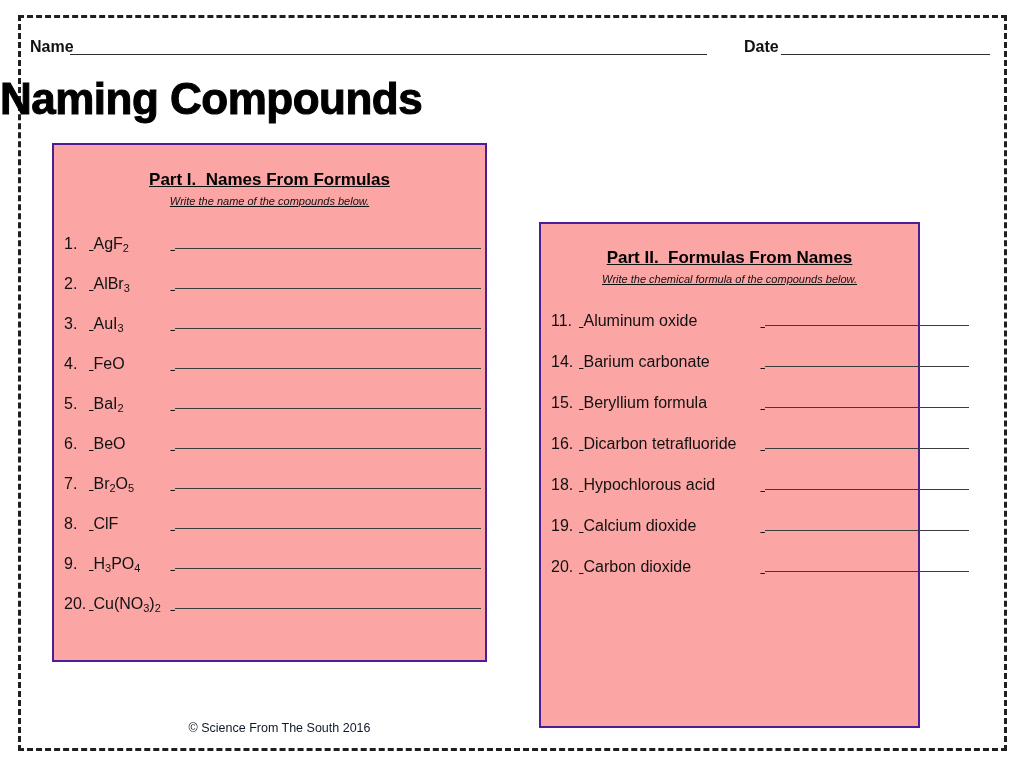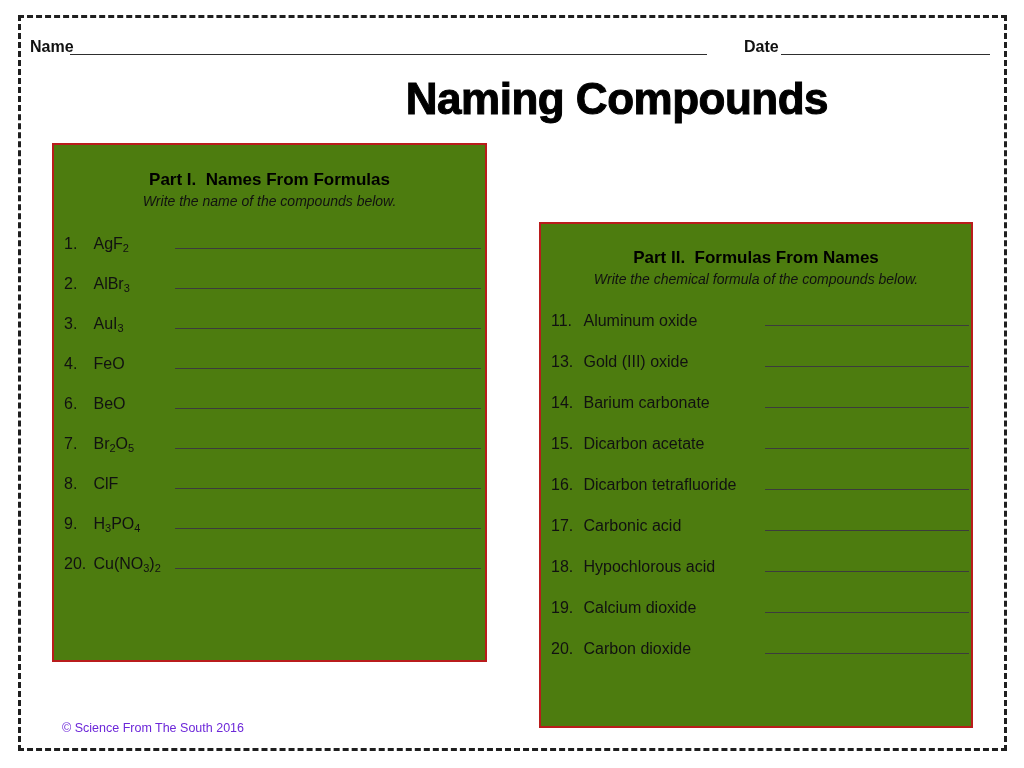--- a/index.html
+++ b/index.html
@@ -33,49 +33,50 @@
     position: absolute;
     height: 0;
     border-bottom: 1.5px solid #2e2e2e;
   }
   .name-rule { left: 70px;  top: 54px; width: 637px; }
   .date-rule { left: 781px; top: 54px; width: 209px; }
   
   .main-title {
     position: absolute;
     left: 0; top: 74px; width: 828px;
-    text-align: right;
+    text-align: left;
     font-size: 44px;
     font-weight: 900;
     letter-spacing: -0.5px;
     -webkit-text-stroke: 1px #000;
     color: #000;
     white-space: pre;
   }
   
   .box {
     position: absolute;
     box-sizing: border-box;
-    border: 2px solid #b91c1c;
-    background: #4d7c0f;
+    border: 2px solid #4c1d95;
+    background: #fca5a5;
+    text-decoration: underline;
   }
   .box-part1 { left: 52px;  top: 143px; width: 435px; height: 519px; padding-top: 24px; }
-  .box-part2 { left: 539px; top: 222px; width: 434px; height: 506px; padding-top: 23px; }
+  .box-part2 { left: 539px; top: 222px; width: 381px; height: 506px; padding-top: 23px; }
   .box-title {
     text-align: center;
     font-size: 17px;
     font-weight: bold;
     line-height: 22px;
     white-space: pre;
     color: #000;
   }
   .box-sub {
     text-align: center;
     font-style: italic;
-    font-size: 14px;
+    font-size: 11px;
     line-height: 20px;
   }
   .items-p1 { margin-top: 13px; }
   .items-p2 { margin-top: 11px; }
   .row {
     white-space: nowrap;
     padding-left: 10px;
     font-size: 16px;
   }
   .items-p1 .row { height: 40px; line-height: 40px; }
@@ -99,23 +100,23 @@
     line-height: 0;
     position: relative;
     top: 3px;
     vertical-align: baseline;
   }
   
   .footer {
     position: absolute;
     left: 62px; top: 721px;
     width: 435px;
-    text-align: left;
+    text-align: center;
     font-size: 12.5px;
-    color: #6d28d9;
+    color: #0f172a;
   }
 </style>
 </head>
 <body>
 
 <div class="frame"></div>
 
 <span class="hdr-label name-label">Name</span>
 <span class="rule name-rule"></span>
 <span class="hdr-label date-label">Date</span>
@@ -144,20 +145,25 @@
     <span class="qtext">AuI<sub>3</sub></span>
     <span class="answer-line"></span>
   </div>
 
   <div class="row">
     <span class="qnum">4.</span>
     <span class="qtext">FeO</span>
     <span class="answer-line"></span>
   </div>
 
+  <div class="row">
+    <span class="qnum">5.</span>
+    <span class="qtext">BaI<sub>2</sub></span>
+    <span class="answer-line"></span>
+  </div>
 
   <div class="row">
     <span class="qnum">6.</span>
     <span class="qtext">BeO</span>
     <span class="answer-line"></span>
   </div>
 
   <div class="row">
     <span class="qnum">7.</span>
     <span class="qtext">Br<sub>2</sub>O<sub>5</sub></span>
@@ -188,49 +194,39 @@
   <div class="box-title">Part II.  Formulas From Names</div>
   <div class="box-sub">Write the chemical formula of the compounds below.</div>
   <div class="items-p2">
   <div class="row">
     <span class="qnum">11.</span>
     <span class="qtext">Aluminum oxide</span>
     <span class="answer-line"></span>
   </div>
 
 
-  <div class="row">
-    <span class="qnum">13.</span>
-    <span class="qtext">Gold (III) oxide</span>
-    <span class="answer-line"></span>
-  </div>
 
   <div class="row">
     <span class="qnum">14.</span>
     <span class="qtext">Barium carbonate</span>
     <span class="answer-line"></span>
   </div>
 
   <div class="row">
     <span class="qnum">15.</span>
-    <span class="qtext">Dicarbon acetate</span>
+    <span class="qtext">Beryllium formula</span>
     <span class="answer-line"></span>
   </div>
 
   <div class="row">
     <span class="qnum">16.</span>
     <span class="qtext">Dicarbon tetrafluoride</span>
     <span class="answer-line"></span>
   </div>
 
-  <div class="row">
-    <span class="qnum">17.</span>
-    <span class="qtext">Carbonic acid</span>
-    <span class="answer-line"></span>
-  </div>
 
   <div class="row">
     <span class="qnum">18.</span>
     <span class="qtext">Hypochlorous acid</span>
     <span class="answer-line"></span>
   </div>
 
   <div class="row">
     <span class="qnum">19.</span>
     <span class="qtext">Calcium dioxide</span>

